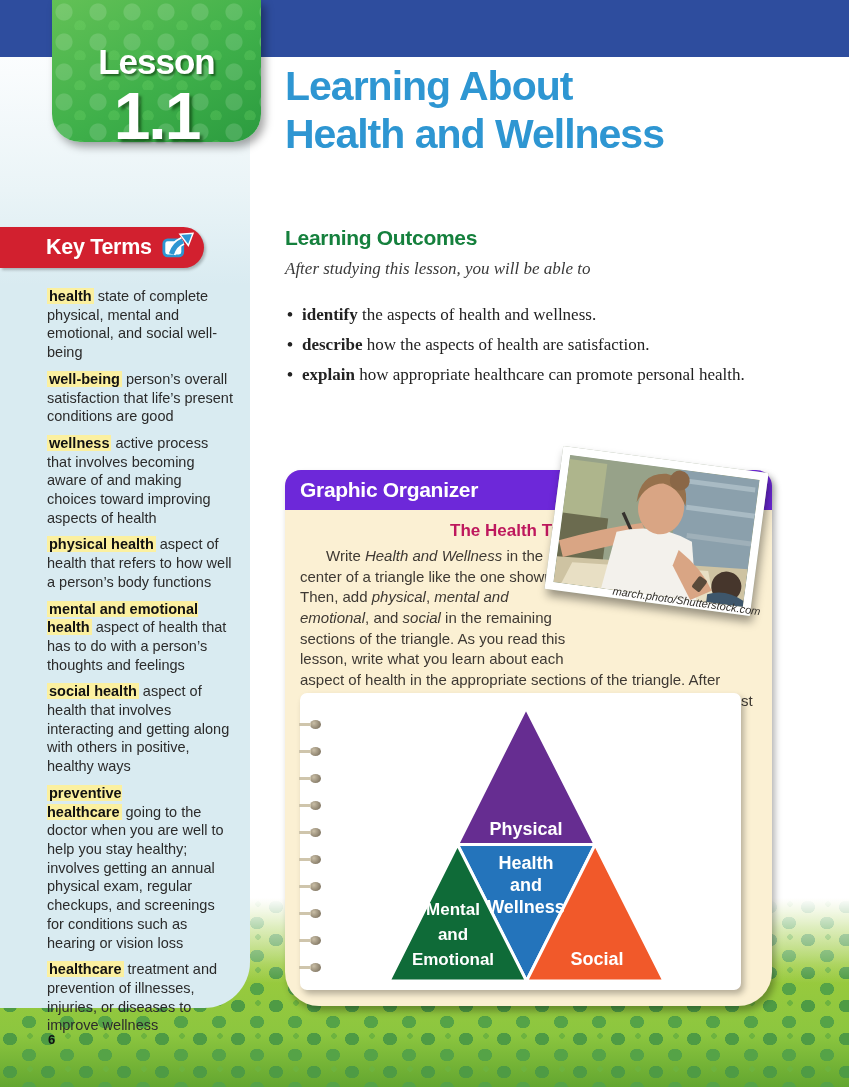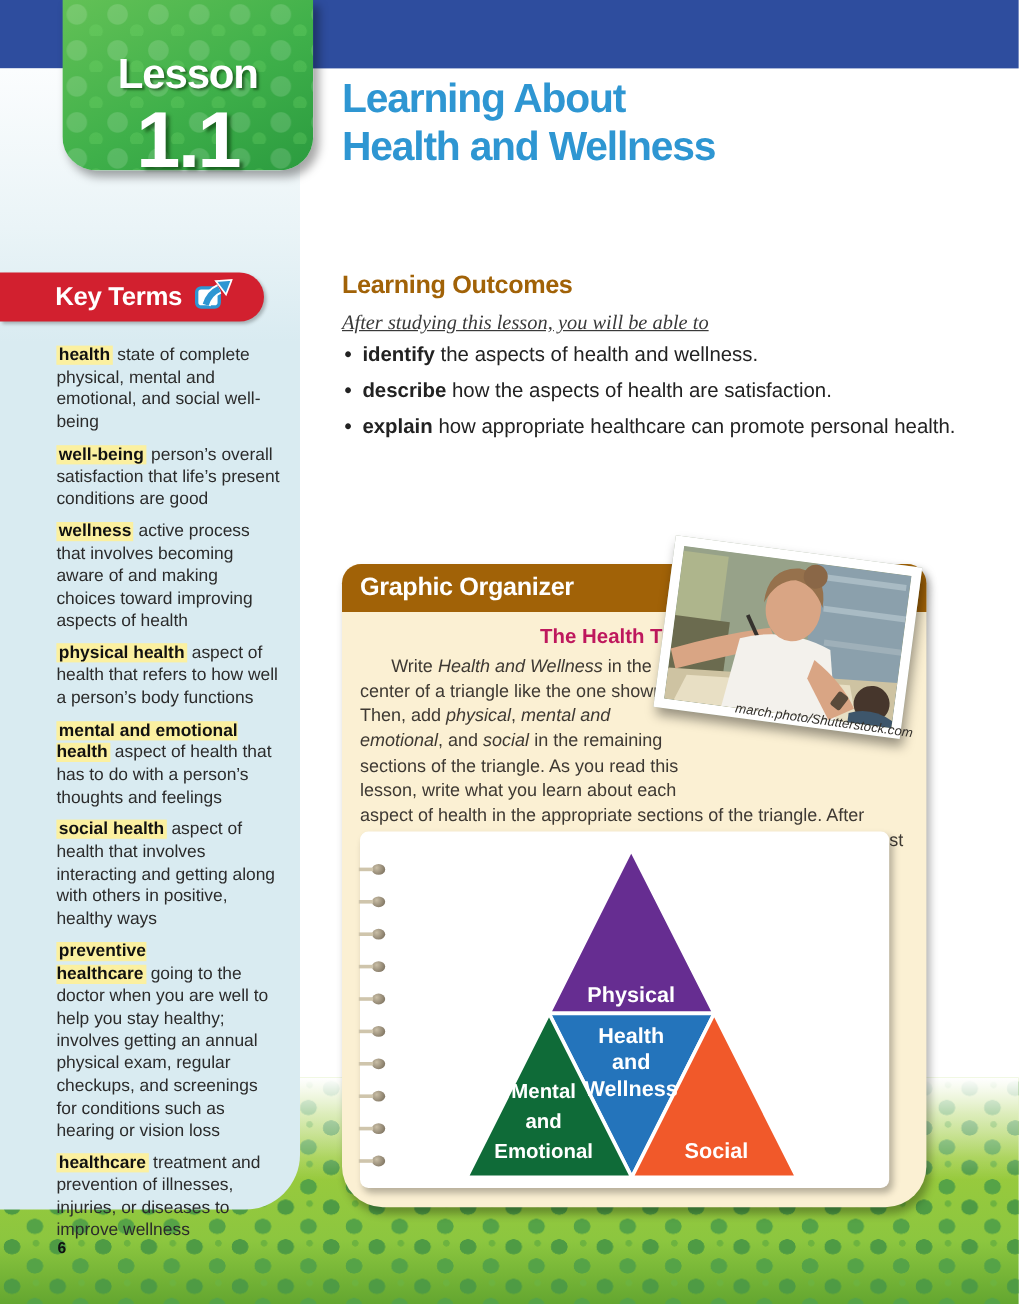--- a/index.html
+++ b/index.html
@@ -32,45 +32,45 @@
         radial-gradient(circle 9px at 12px 12px, rgba(255,255,255,.14) 90%, transparent 100%) 0 0/34px 30px repeat,
         radial-gradient(circle 6px at 28px 26px, rgba(120,220,110,.25) 90%, transparent 100%) 0 0/34px 30px repeat,
         linear-gradient(150deg,#63C156 0%,#3FB04A 55%,#2B9B3F 100%);
       box-shadow:4px 5px 8px rgba(0,0,0,.35);}
   .badge-lesson{color:#fff;font-weight:bold;font-size:35px;line-height:1;
       text-shadow:2px 2px 2px rgba(0,40,0,.55);letter-spacing:-1px;}
   .badge-number{color:#fff;font-weight:bold;font-size:66px;line-height:1;margin-top:4px;
       text-shadow:3px 3px 3px rgba(0,40,0,.55);letter-spacing:-2px;}
 
   
-  .kt-banner{left:0;top:227px;width:220px;height:41px;background:#D2202F;z-index:4;
+  .kt-banner{left:0;top:227px;width:204px;height:41px;background:#D2202F;z-index:4;
       border-radius:0 21px 21px 0;display:flex;align-items:center;padding-left:46px;
       box-sizing:border-box;gap:10px;box-shadow:2px 2px 3px rgba(0,0,0,.25);}
   .kt-banner-label{color:#fff;font-weight:bold;font-size:21.5px;letter-spacing:-0.3px;}
   .kt-list{left:47px;top:287px;width:186px;z-index:4;}
   .kt-item{margin:0 0 8px;font-size:14.5px;line-height:1.29;color:#2B2B2B;}
   .kt-term{font-weight:bold;background:#FBF0A0;padding:0 2px;color:#111;margin-right:4px;}
 
   
   .main-title{left:285px;top:63px;z-index:3;color:#2E96D2;font-weight:bold;
-      font-size:34px;line-height:1.17;letter-spacing:-1px;}
+      font-size:41px;line-height:1.17;letter-spacing:-1px;}
   .outcomes{left:285px;top:226px;width:545px;z-index:3;}
-  .outcomes-heading{font-size:21px;color:#a16207;font-weight:bold;margin:0 0 9px;letter-spacing:-0.3px;}
+  .outcomes-heading{font-size:21px;color:#15803d;font-weight:bold;margin:0 0 9px;letter-spacing:-0.3px;}
   .outcomes-intro{font-family:"Liberation Serif",serif;font-style:italic;font-size:17px;
-      color:#3A3A3A;margin:0 0 7px;text-decoration:underline;}
+      color:#3A3A3A;margin:0 0 26px;}
   .outcomes ul{margin:0;padding:0;list-style:none;}
-  .outcomes li{font-family:Liberation Sans, sans-serif;font-size:17px;color:#222;
+  .outcomes li{font-family:Liberation Serif, serif;font-size:17px;color:#222;
       margin:0 0 10px;padding-left:17px;position:relative;}
   .outcomes li::before{content:"\2022";position:absolute;left:2px;font-weight:bold;}
   .lead{font-weight:bold;}
 
   
   .go-panel{left:285px;top:470px;width:487px;height:536px;background:#FBF0D3;z-index:3;
       border-radius:16px 16px 34px 34px;box-shadow:3px 5px 7px rgba(0,0,0,.3);}
-  .go-header{height:40px;background:#a16207;border-radius:16px 16px 0 0;color:#fff;
+  .go-header{height:40px;background:#6d28d9;border-radius:16px 16px 0 0;color:#fff;
       font-weight:bold;font-size:21px;line-height:40px;padding-left:15px;letter-spacing:-0.3px;}
   .go-sub{color:#be185d;font-size:17px;font-weight:bold;margin:11px 15px 5px;text-align:center;}
   .go-body{margin:0 15px;font-size:15px;line-height:1.38;color:#3E3933;text-indent:26px;}
   .wrap-spacer{float:right;width:188px;height:104px;}
 
   
   .photo-frame{left:553px;top:459px;width:191px;height:128px;border:8px solid #fff;z-index:6;
       transform:rotate(7.5deg);box-shadow:3px 6px 10px rgba(0,0,0,.4);overflow:hidden;background:#9AA68F;}
   .photo-frame svg{display:block;}
   .photo-credit{left:612px;top:595px;z-index:6;transform:rotate(8deg);

